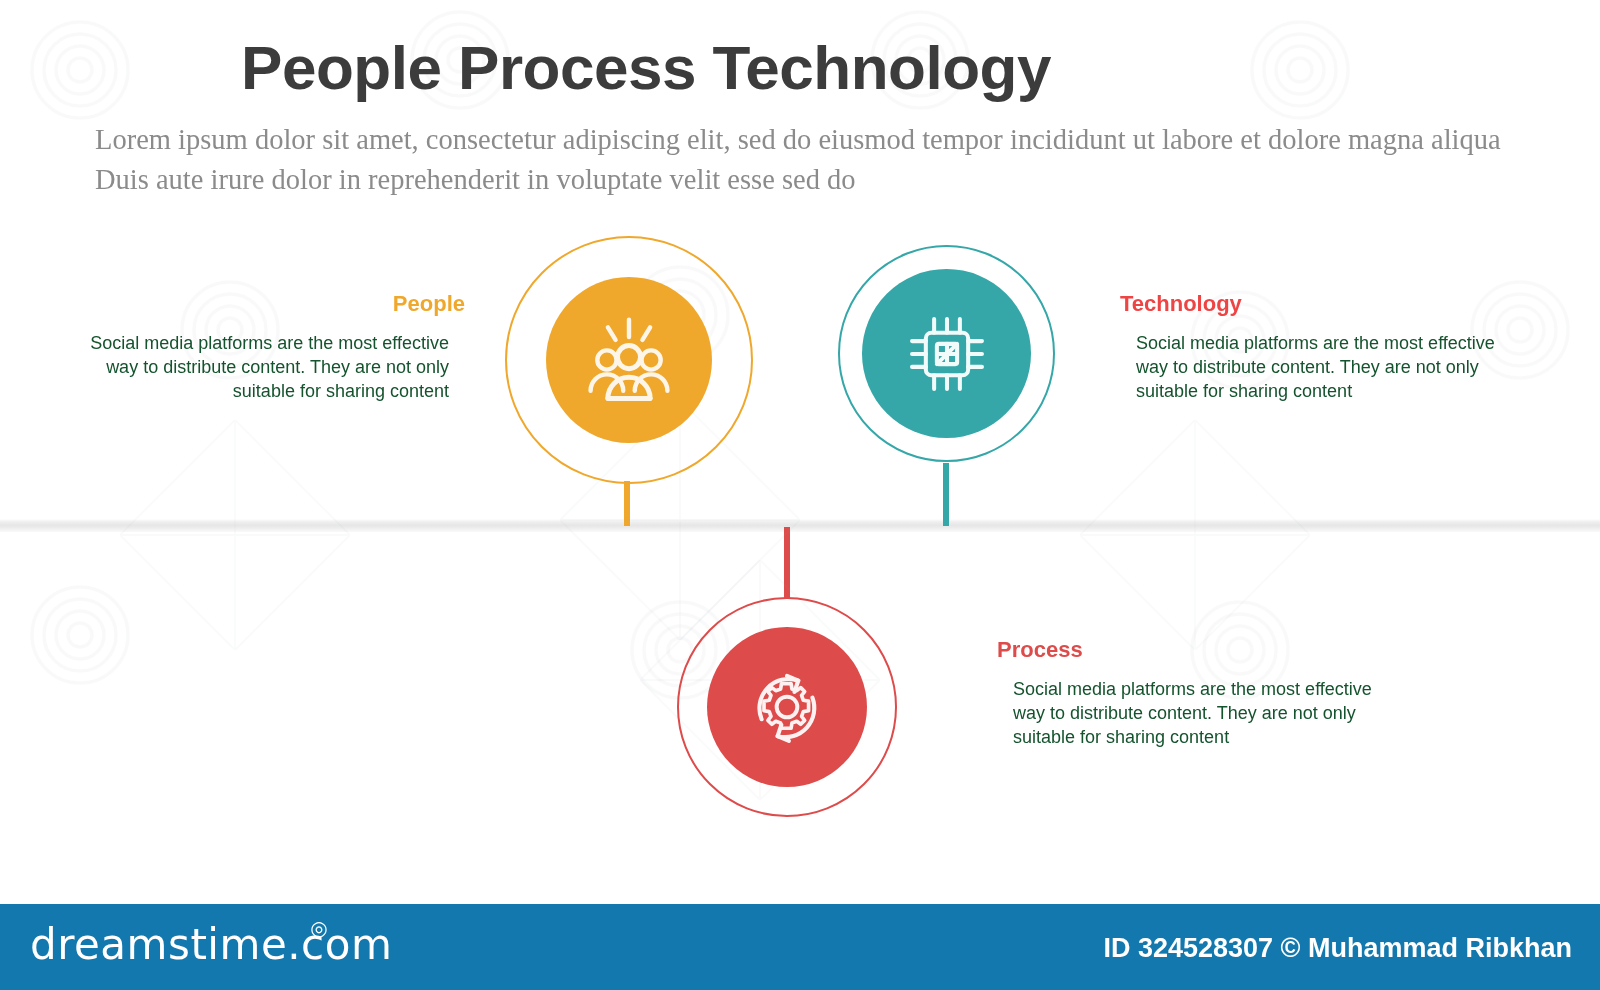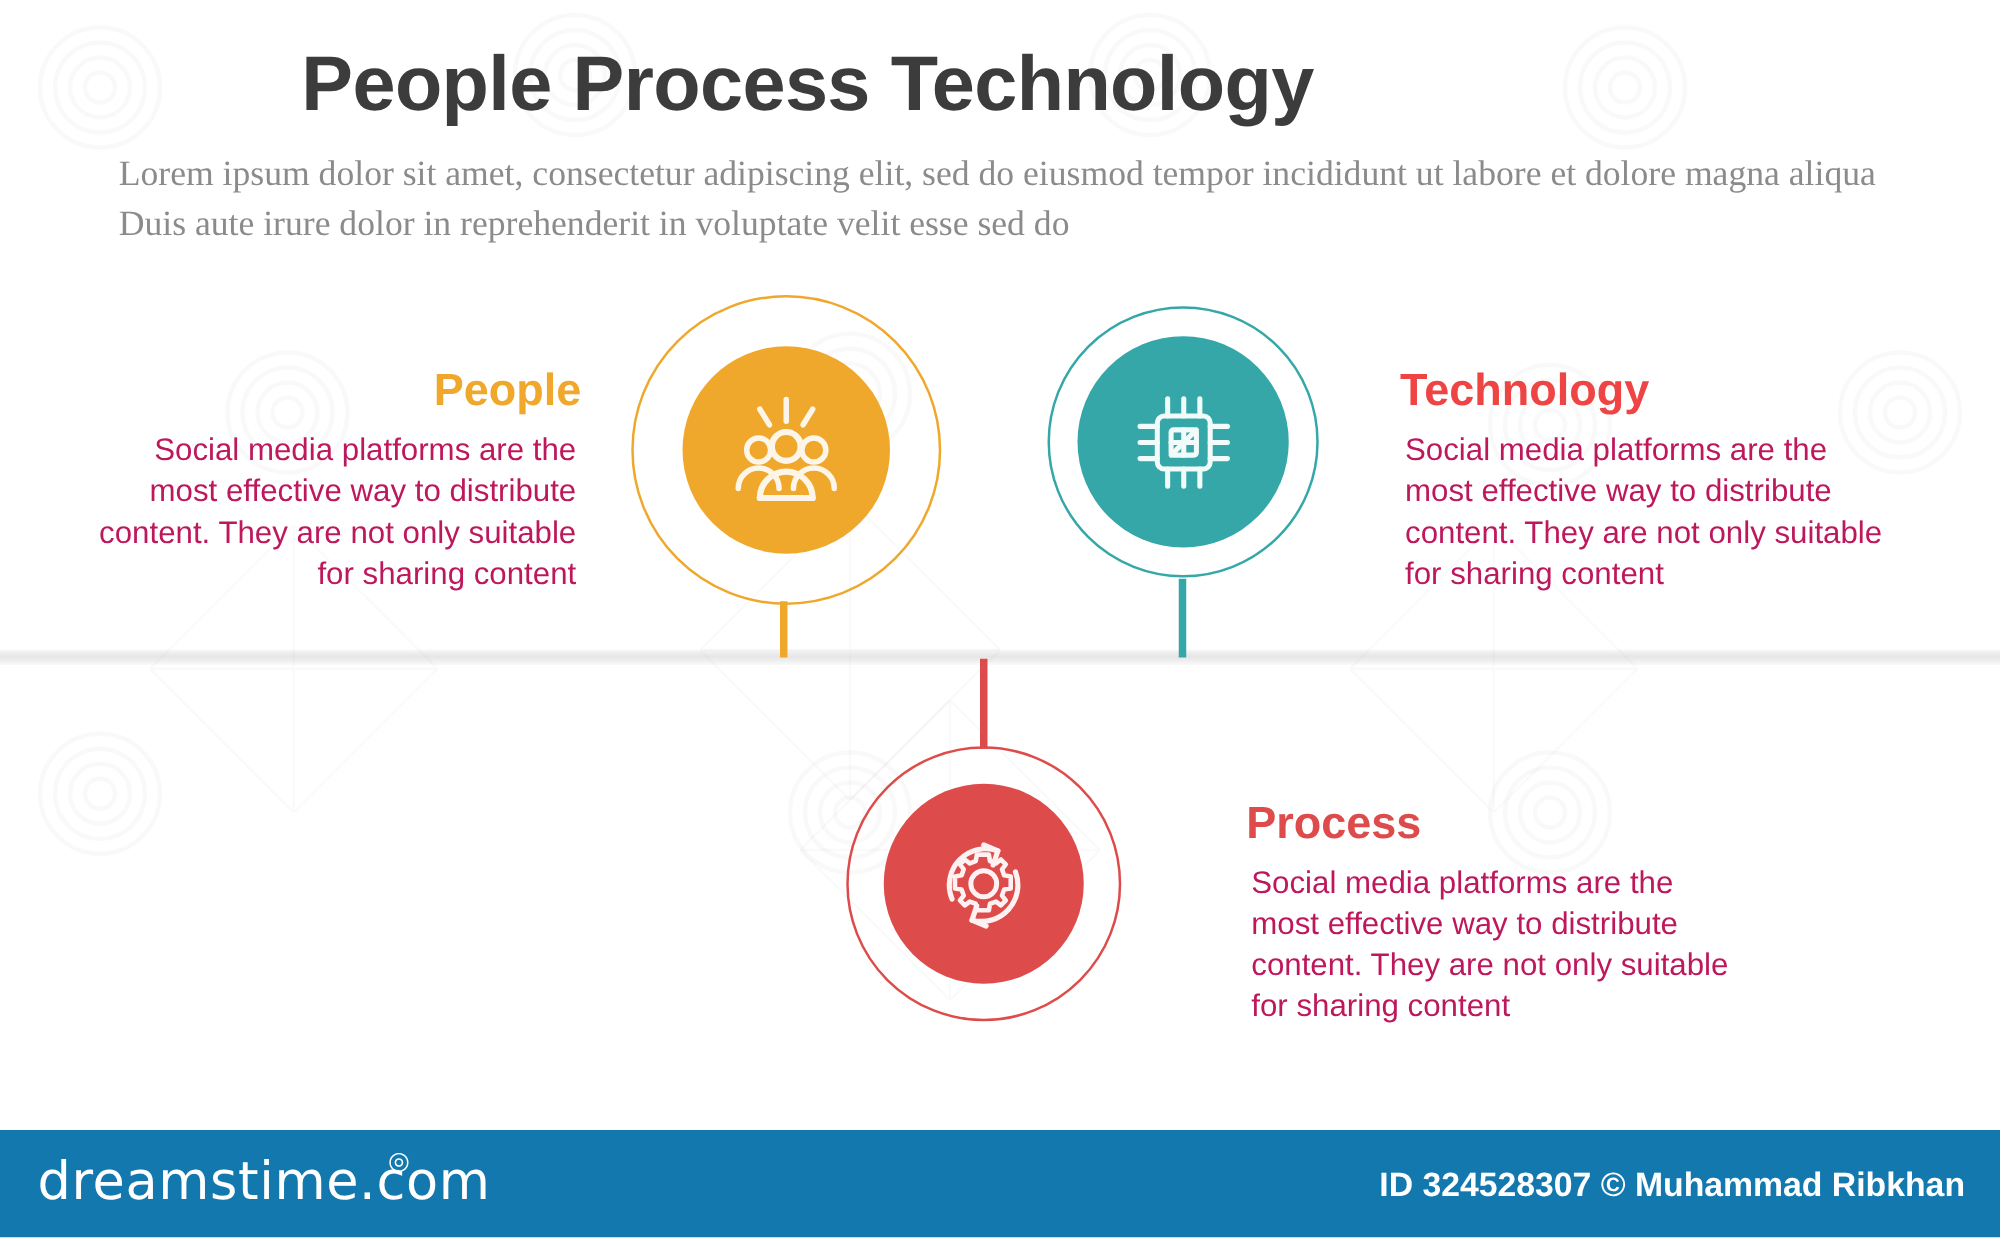--- a/index.html
+++ b/index.html
@@ -100,30 +100,30 @@
     position: absolute;
     z-index: 3;
   }
 
   
   .block {
     position: absolute;
     z-index: 10;
   }
   .block .heading {
-    font-size: 36px;
+    font-size: 22px;
     font-weight: bold;
     margin: 0 0 12px 0;
     line-height: 1.1;
   }
   .block .body {
-    font-size: 25px;
+    font-size: 18px;
     line-height: 1.33;
-    color: #be185d;
-    margin: 4px;
+    color: #14532d;
+    margin: 16px;
   }
   .block.right-align { text-align: right; }
   .block.left-align  { text-align: left; }
 
   
   .footer {
     position: absolute;
     left: 0;
     top: 904px;
     width: 1600px;

